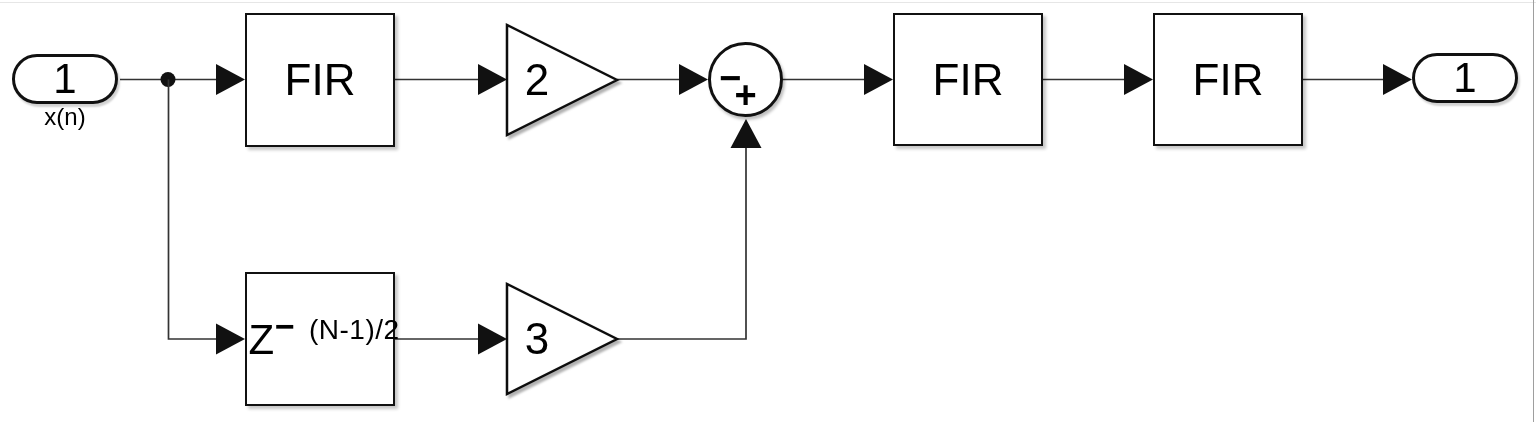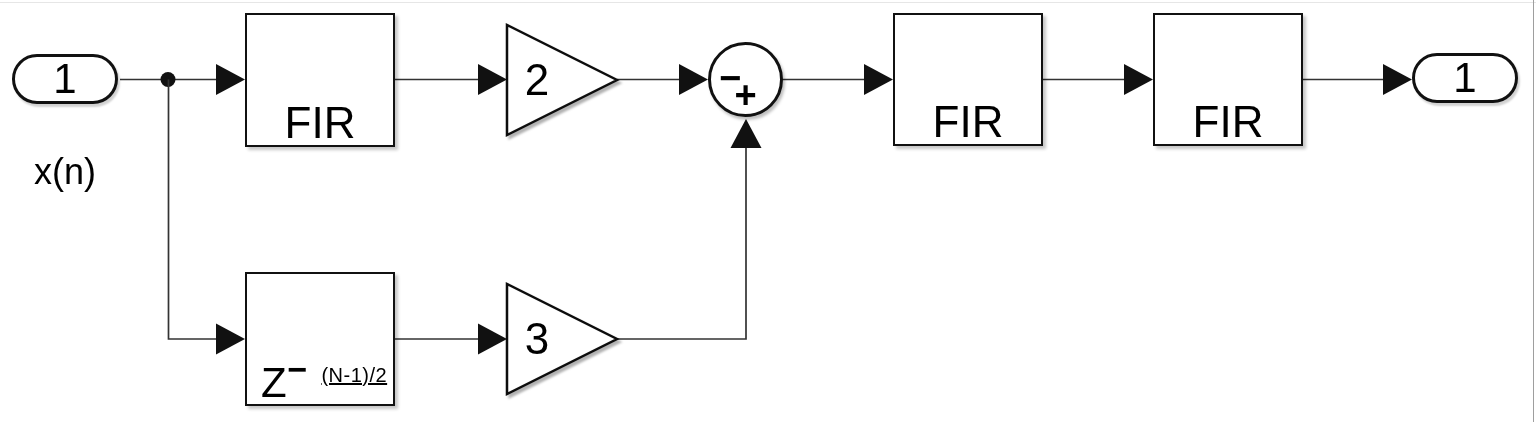--- a/index.html
+++ b/index.html
@@ -15,40 +15,40 @@
   .edge-top{position:absolute;left:0;top:2px;width:100%;height:1px;background:#e6e6e6;}
   .edge-right{position:absolute;right:2px;top:0;width:1px;height:100%;background:#9e9e9e;}
   svg.wires{position:absolute;left:0;top:0;}
   .wire{stroke:#333;stroke-width:1.7;fill:none;}
   .arrow{fill:#111;stroke:none;}
   .dot{fill:#111;}
   .tri{fill:#fff;stroke:#111;stroke-width:2.5;}
   .block{
     position:absolute;background:#fff;border:2.5px solid #111;
     box-shadow:3px 3px 3px rgba(0,0,0,.22);
-    display:flex;align-items:flex-end;justify-content:center;
+    display:flex;align-items:center;justify-content:center;
     font-size:44px;line-height:1;
   }
   .fir1{left:245px;top:13px;width:150px;height:134px;}
   .fir2{left:893px;top:13px;width:150px;height:133px;}
   .fir3{left:1153px;top:13px;width:150px;height:133px;}
   .delay{left:245px;top:272px;width:150px;height:134px;}
   .delay .inner{transform:translateX(4px);white-space:nowrap;}
   .z-base{font-size:42px;line-height:1;}
   .z-minus{font-size:34px;font-weight:700;position:relative;top:-16px;margin-left:1px;}
-  .z-exp{font-size:20px;position:relative;top:-15px;margin-left:14px;letter-spacing:0.5px;text-decoration:underline;}
+  .z-exp{font-size:28px;position:relative;top:-15px;margin-left:14px;letter-spacing:0.5px;}
   .pill{
     position:absolute;background:#fff;border:3px solid #111;border-radius:25px;
     box-shadow:2px 3px 2px rgba(0,0,0,.18);
     display:flex;align-items:center;justify-content:center;
     font-size:42px;line-height:1;
   }
   .pill.input{left:12px;top:54px;width:106px;height:50px;}
   .pill.output{left:1412px;top:53px;width:106px;height:50px;}
-  .port-label{position:absolute;font-size:36px;line-height:1.1;margin-top:48px;}
+  .port-label{position:absolute;font-size:24px;line-height:1.1;}
   .port-label.x{left:12px;top:104px;width:106px;text-align:center;}
   .port-label.y{left:1408px;top:103px;width:110px;text-align:right;}
   .sum{
     position:absolute;left:708px;top:42px;width:75px;height:75px;
     background:#fff;border:3px solid #111;border-radius:50%;
     box-shadow:2px 3px 3px rgba(0,0,0,.25);
   }
   .sum .minus{position:absolute;left:8px;top:50%;transform:translateY(-54%);font-size:38px;font-weight:800;line-height:1;}
   .sum .plus{position:absolute;left:50%;bottom:0px;transform:translateX(-50%);font-size:38px;font-weight:800;line-height:1;}
   .gain-label{

